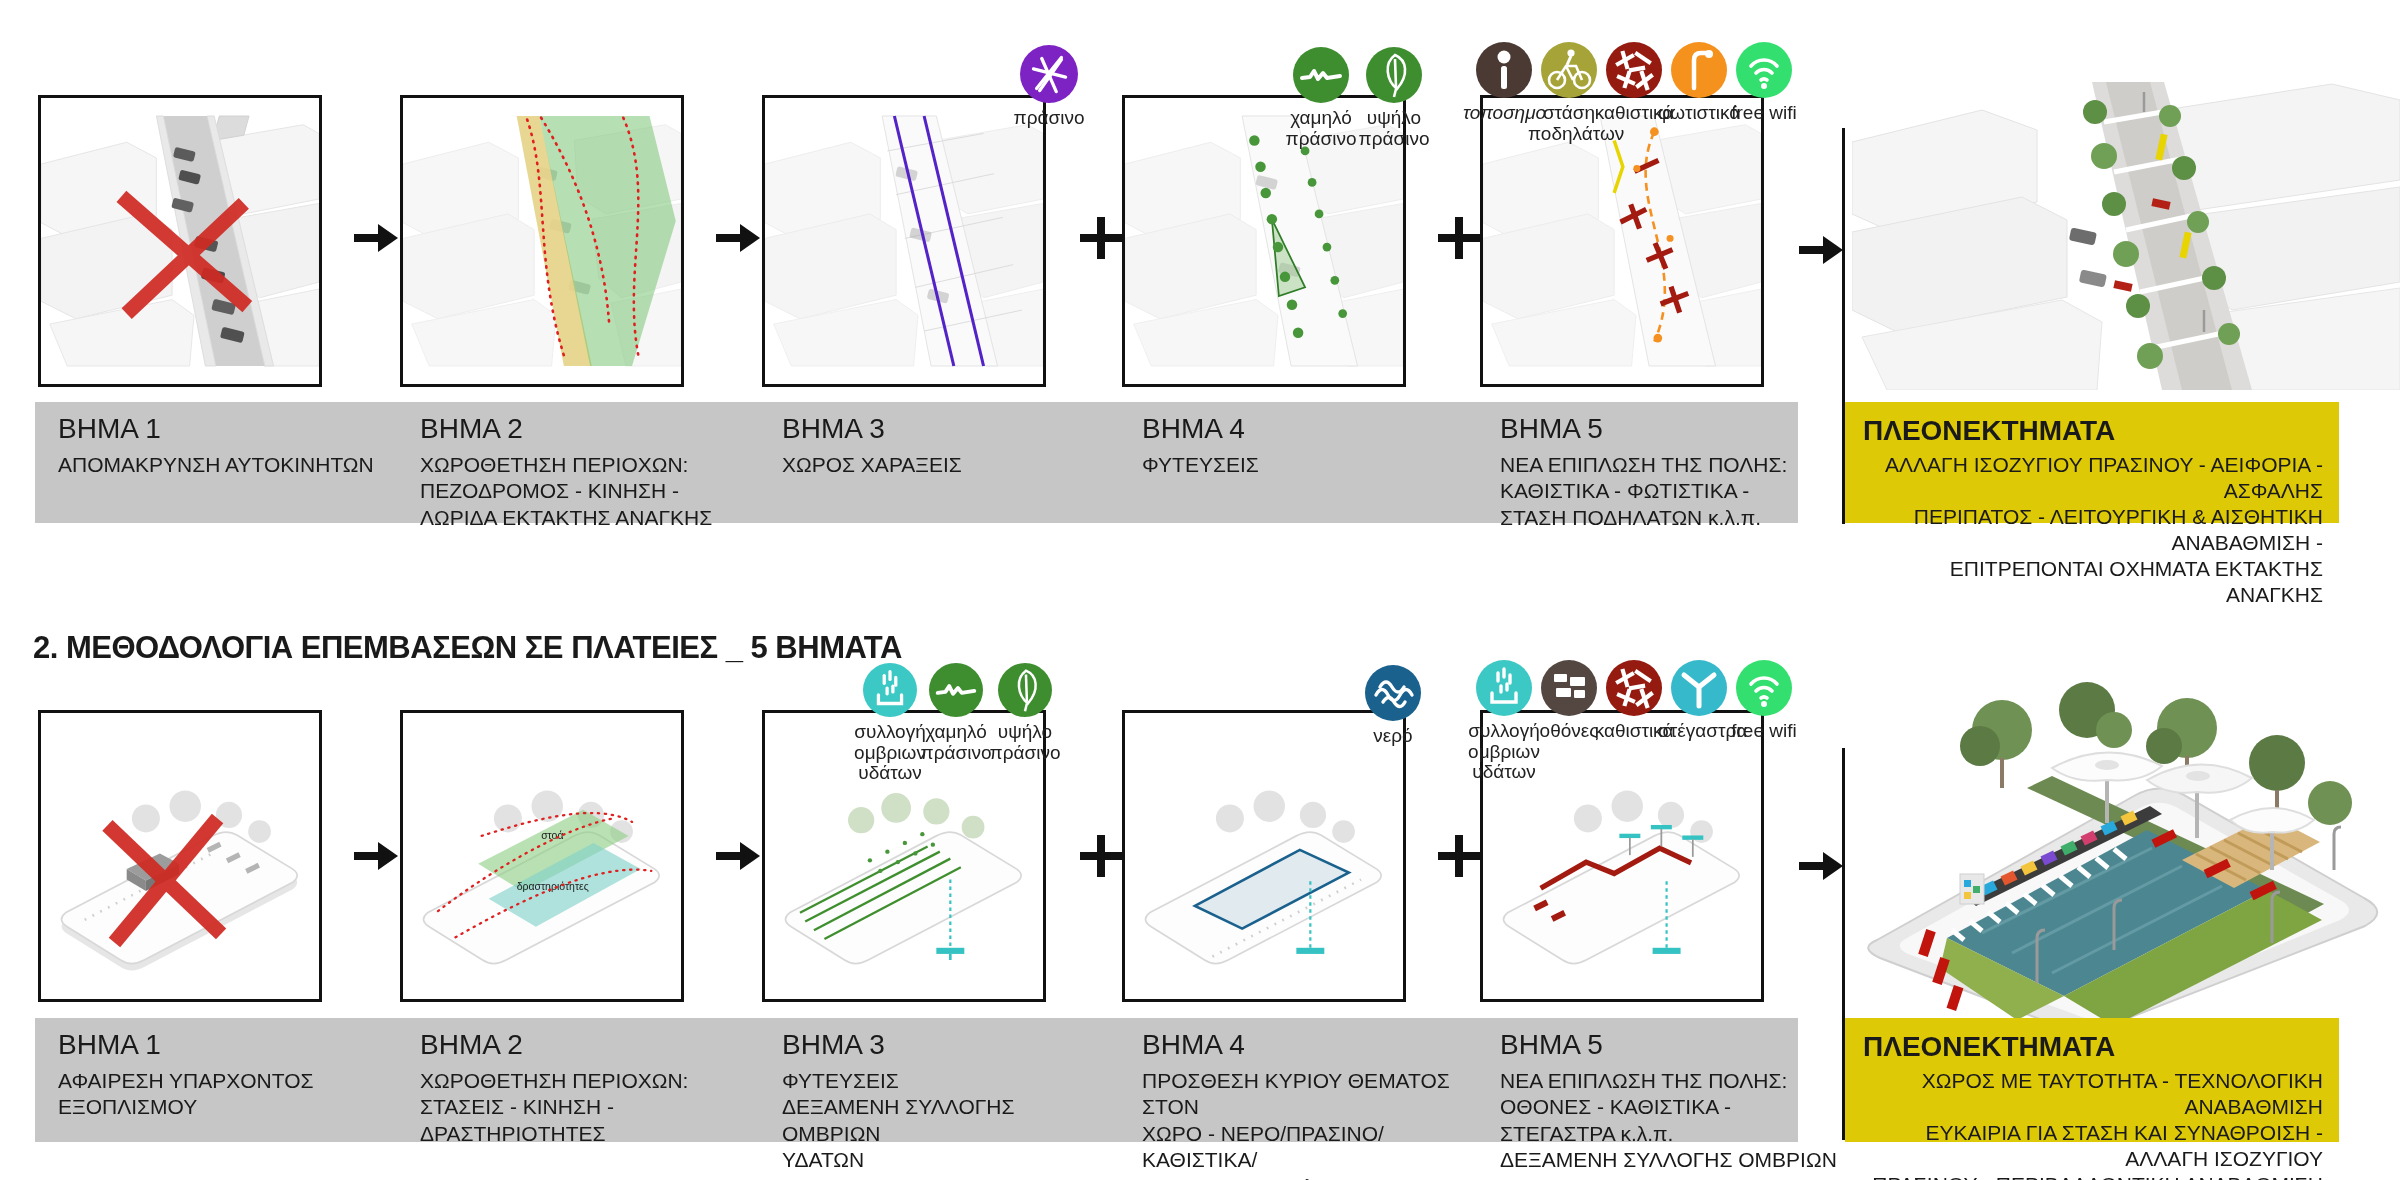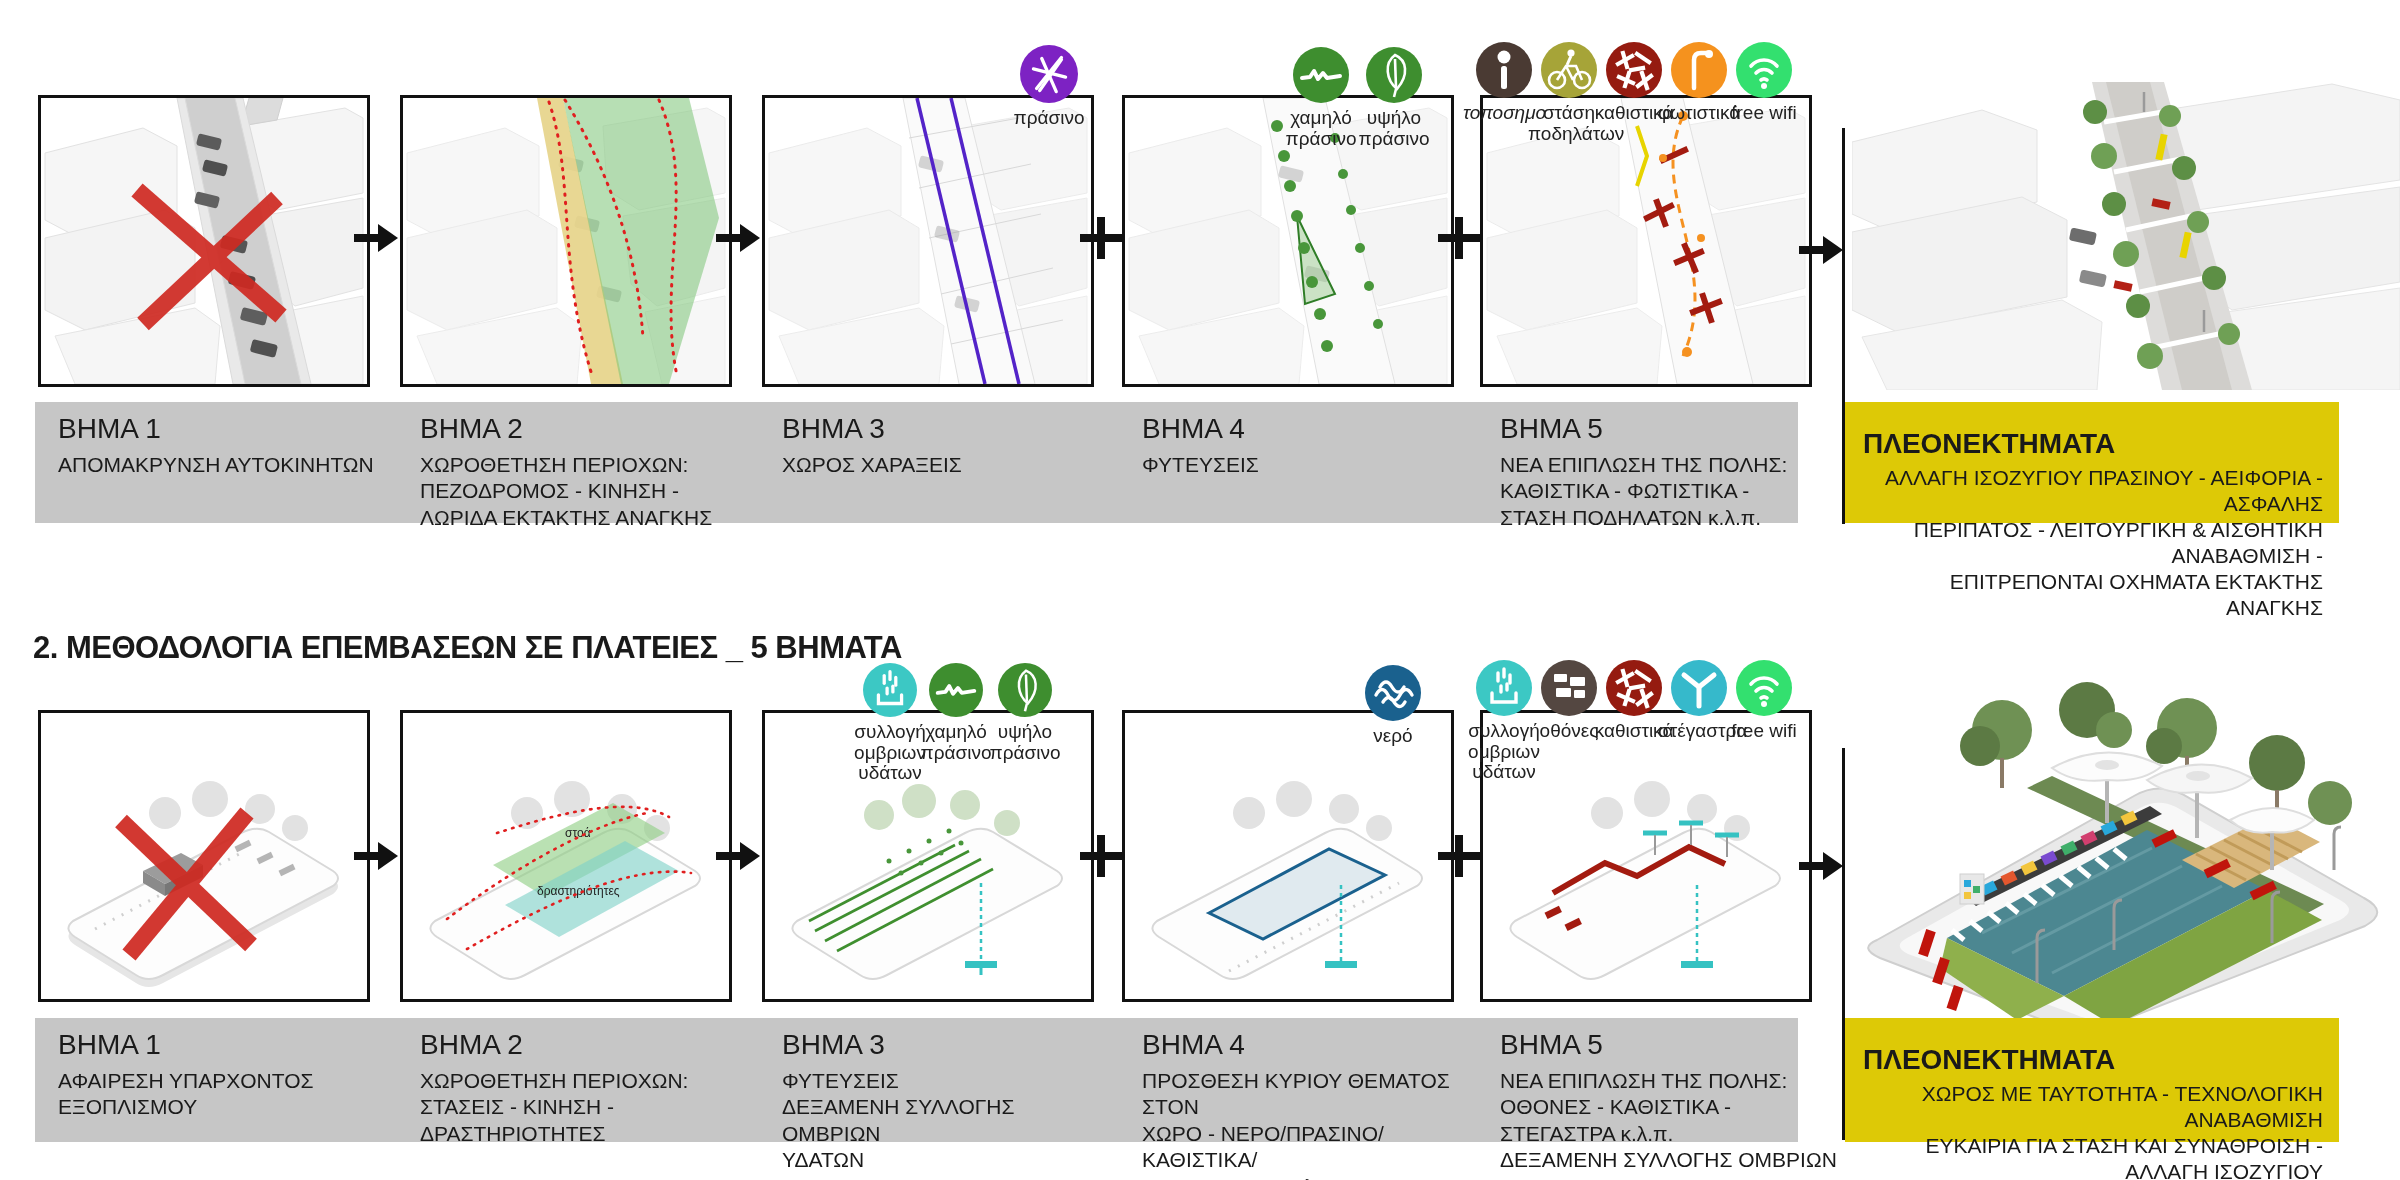--- a/index.html
+++ b/index.html
@@ -3,31 +3,31 @@
 <meta charset="utf-8">
 <style>
   html,body { margin:0; padding:0; background:#ffffff; }
   .canvas {
     position:relative; width:2400px; height:1180px; overflow:hidden;
     font-family:"Liberation Sans", sans-serif; color:#1a1a1a; background:#fff;
   }
   .abs { position:absolute; }
   .section-title { font-size:31px; font-weight:bold; letter-spacing:-0.5px; white-space:nowrap; }
   .frame {
-    position:absolute; width:332px; height:292px; box-sizing:border-box;
+    position:absolute; width:284px; height:292px; box-sizing:border-box;
     border:3px solid #111; background:#fff;
   }
   .frame svg { width:100%; height:100%; display:block; }
   .final-img { position:absolute; }
   .final-img svg { width:100%; height:100%; display:block; }
   .band { position:absolute; }
   .step-text { position:absolute; width:320px; }
   .step-name { font-size:28px; line-height:1.1; }
   .step-desc { font-size:21px; line-height:1.26; margin-top:7px; white-space:pre-line; }
-  .adv { position:absolute; box-sizing:border-box; padding:26px 16px 10px 18px; }
+  .adv { position:absolute; box-sizing:border-box; padding:13px 16px 10px 18px; }
   .adv-title { font-size:28px; font-weight:bold; }
   .adv-text { font-size:21px; line-height:1.24; margin-top:5px; white-space:pre-line;text-align:right; }
   .sep { position:absolute; width:3px; background:#111; }
   .icon-item { position:absolute; text-align:center; }
   .icon-circle { border-radius:50%; margin:0 auto; display:flex; align-items:center; justify-content:center; }
   .icon-circle svg { display:block; }
   .icon-label { font-size:19px; line-height:1.08; margin-top:5px; white-space:pre-line; color:#222; }
   .conn-arrow { position:absolute; }
   .plus { position:absolute; width:42px; height:42px; }
   .plus .h { position:absolute; left:0; top:17px; width:42px; height:8px; background:#111; }

